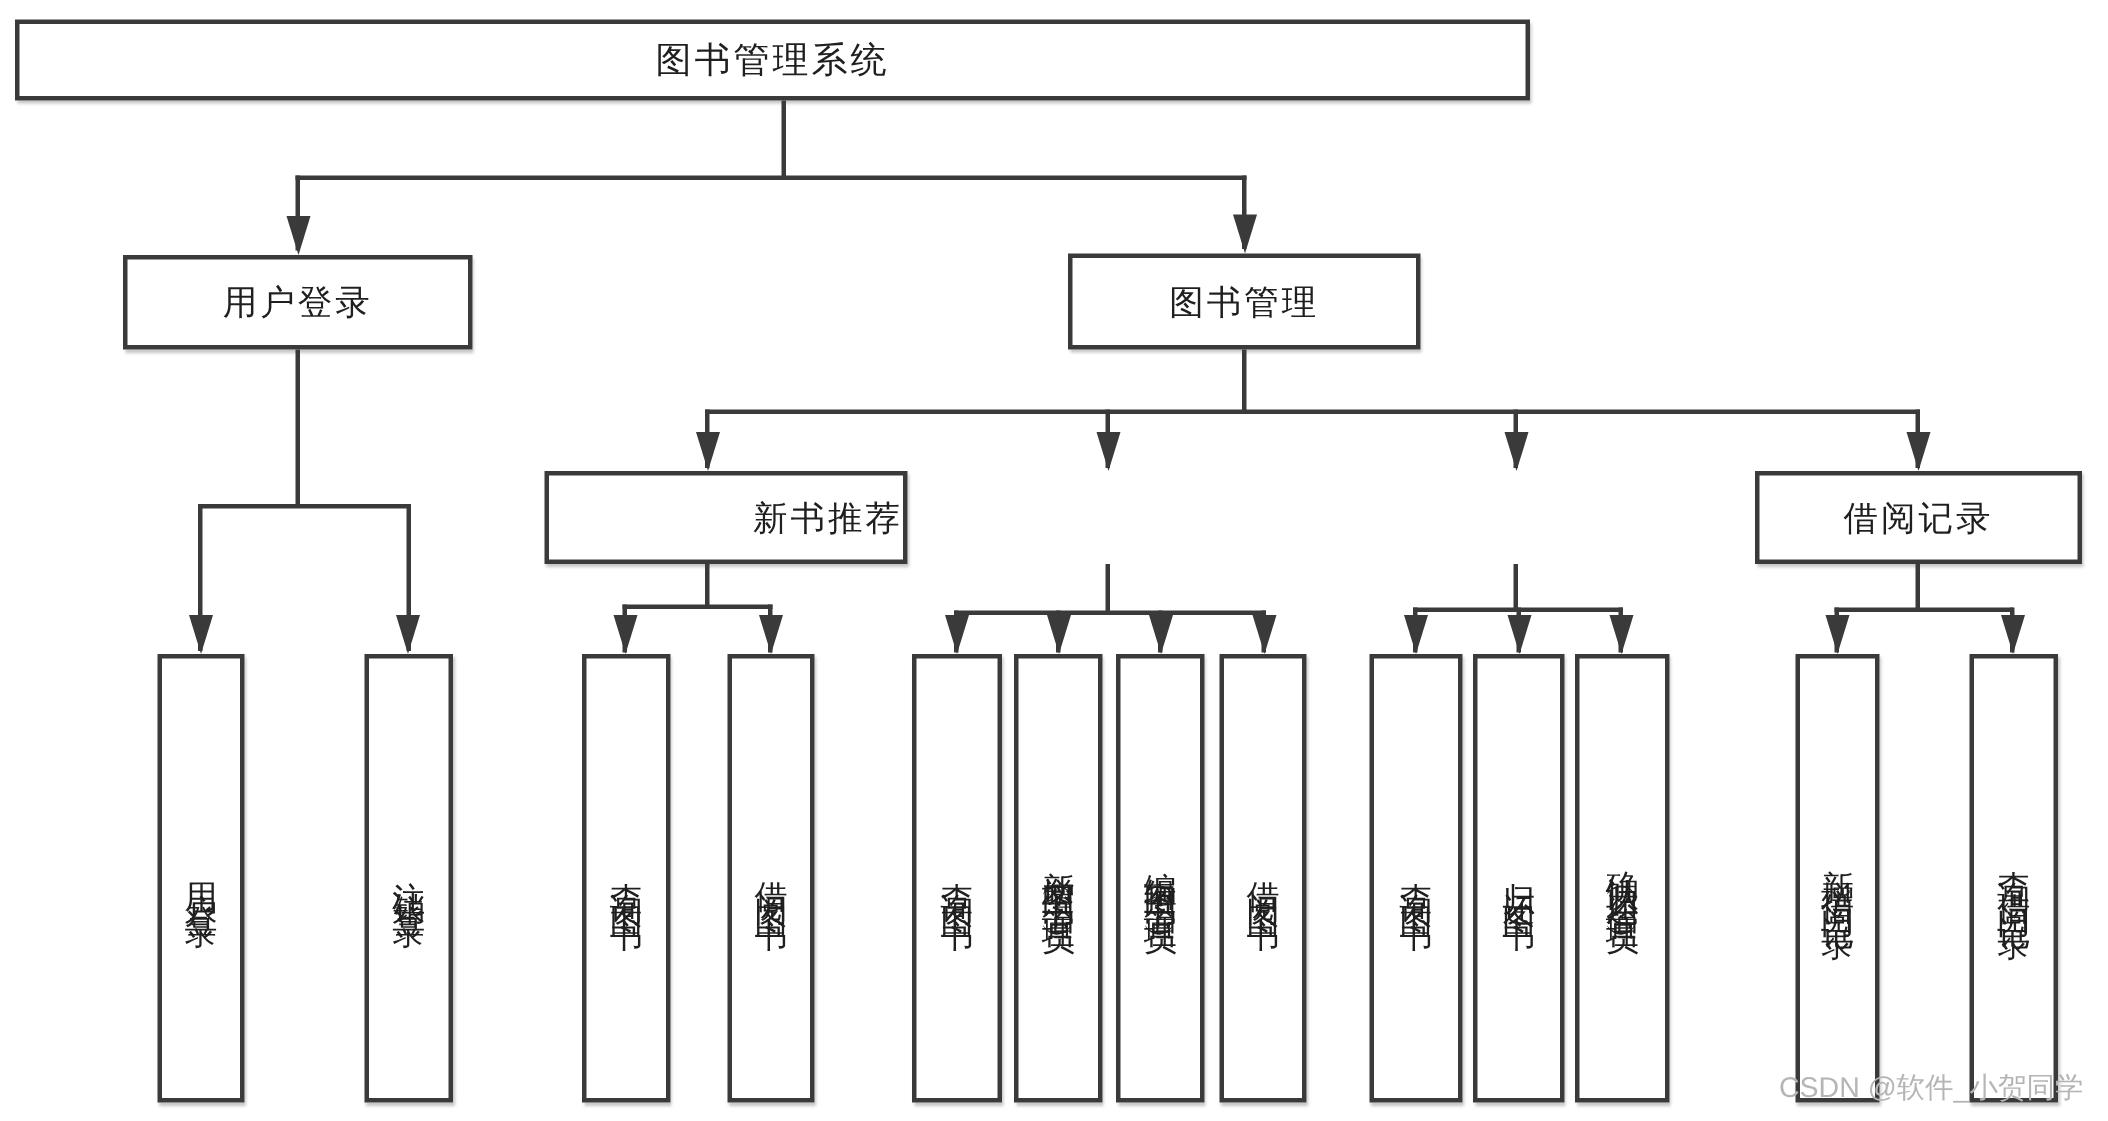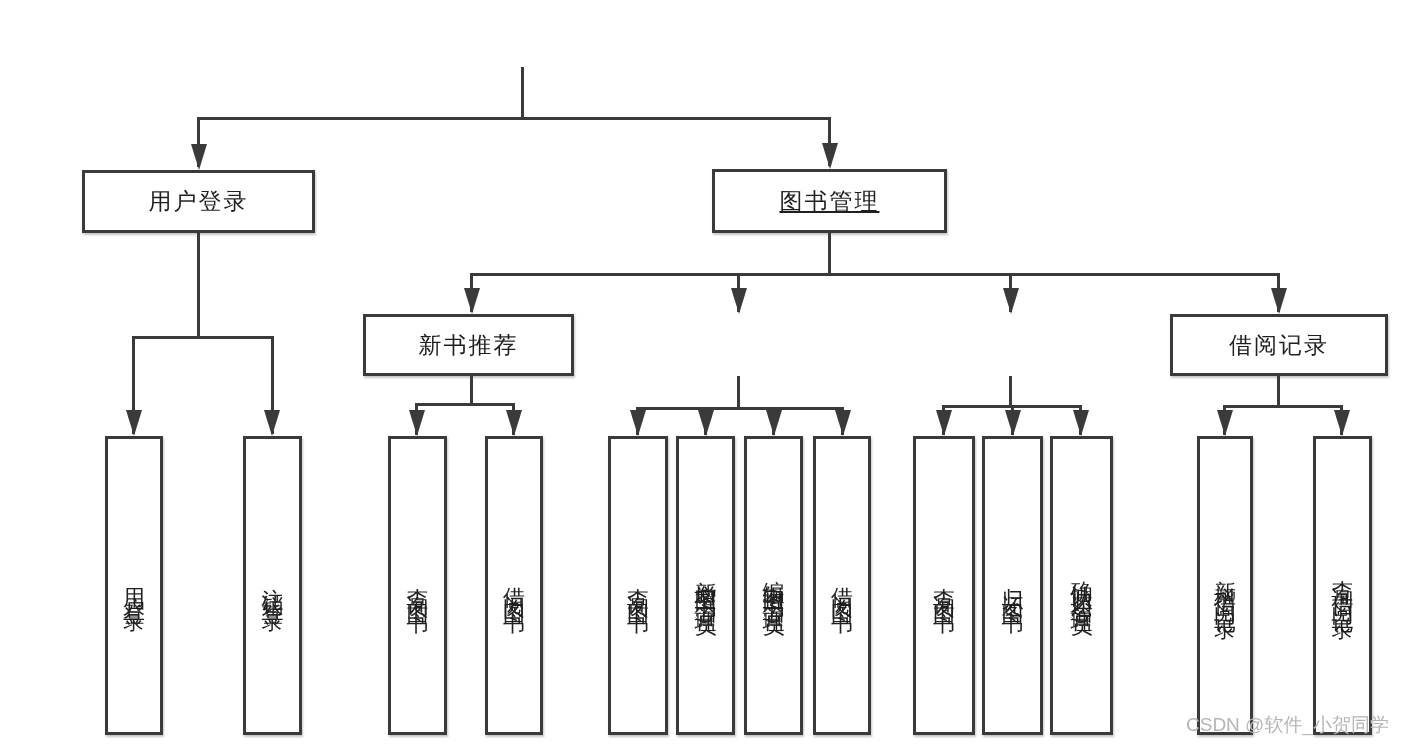--- a/index.html
+++ b/index.html
@@ -54,29 +54,32 @@
     font-size:19px;
     color:#b5b5b5;
     white-space:nowrap;
   }
 </style>
 </head>
 <body>
 
 <div id="stage">
 
+  <div class="box" id="root-box" style="left:10px;top:13px;width:1010px;height:54px;">
+    <span class="hlabel">图书管理系统</span>
+  </div>
 
   <div class="box" style="left:82px;top:170px;width:233px;height:63px;">
     <span class="hlabel">用户登录</span>
   </div>
-  <div class="box" style="left:712px;top:169px;width:235px;height:64px;text-decoration:underline;">
+  <div class="box" style="left:712px;top:169px;width:235px;height:64px;">
     <span class="hlabel">图书管理</span>
   </div>
 
-  <div class="box" style="left:363px;top:314px;width:211px;height:62px;">
+  <div class="box" style="left:363px;top:314px;width:242px;height:62px;justify-content:flex-end;">
     <span class="hlabel">新书推荐</span>
   </div>
   <div class="box" style="left:1170px;top:314px;width:218px;height:62px;">
     <span class="hlabel">借阅记录</span>
   </div>
 
   <div class="box" style="left:105px;top:436px;width:58px;height:299px;">
     <span class="vlabel">用户登录</span>
   </div>
   <div class="box" style="left:243px;top:436px;width:59px;height:299px;">

